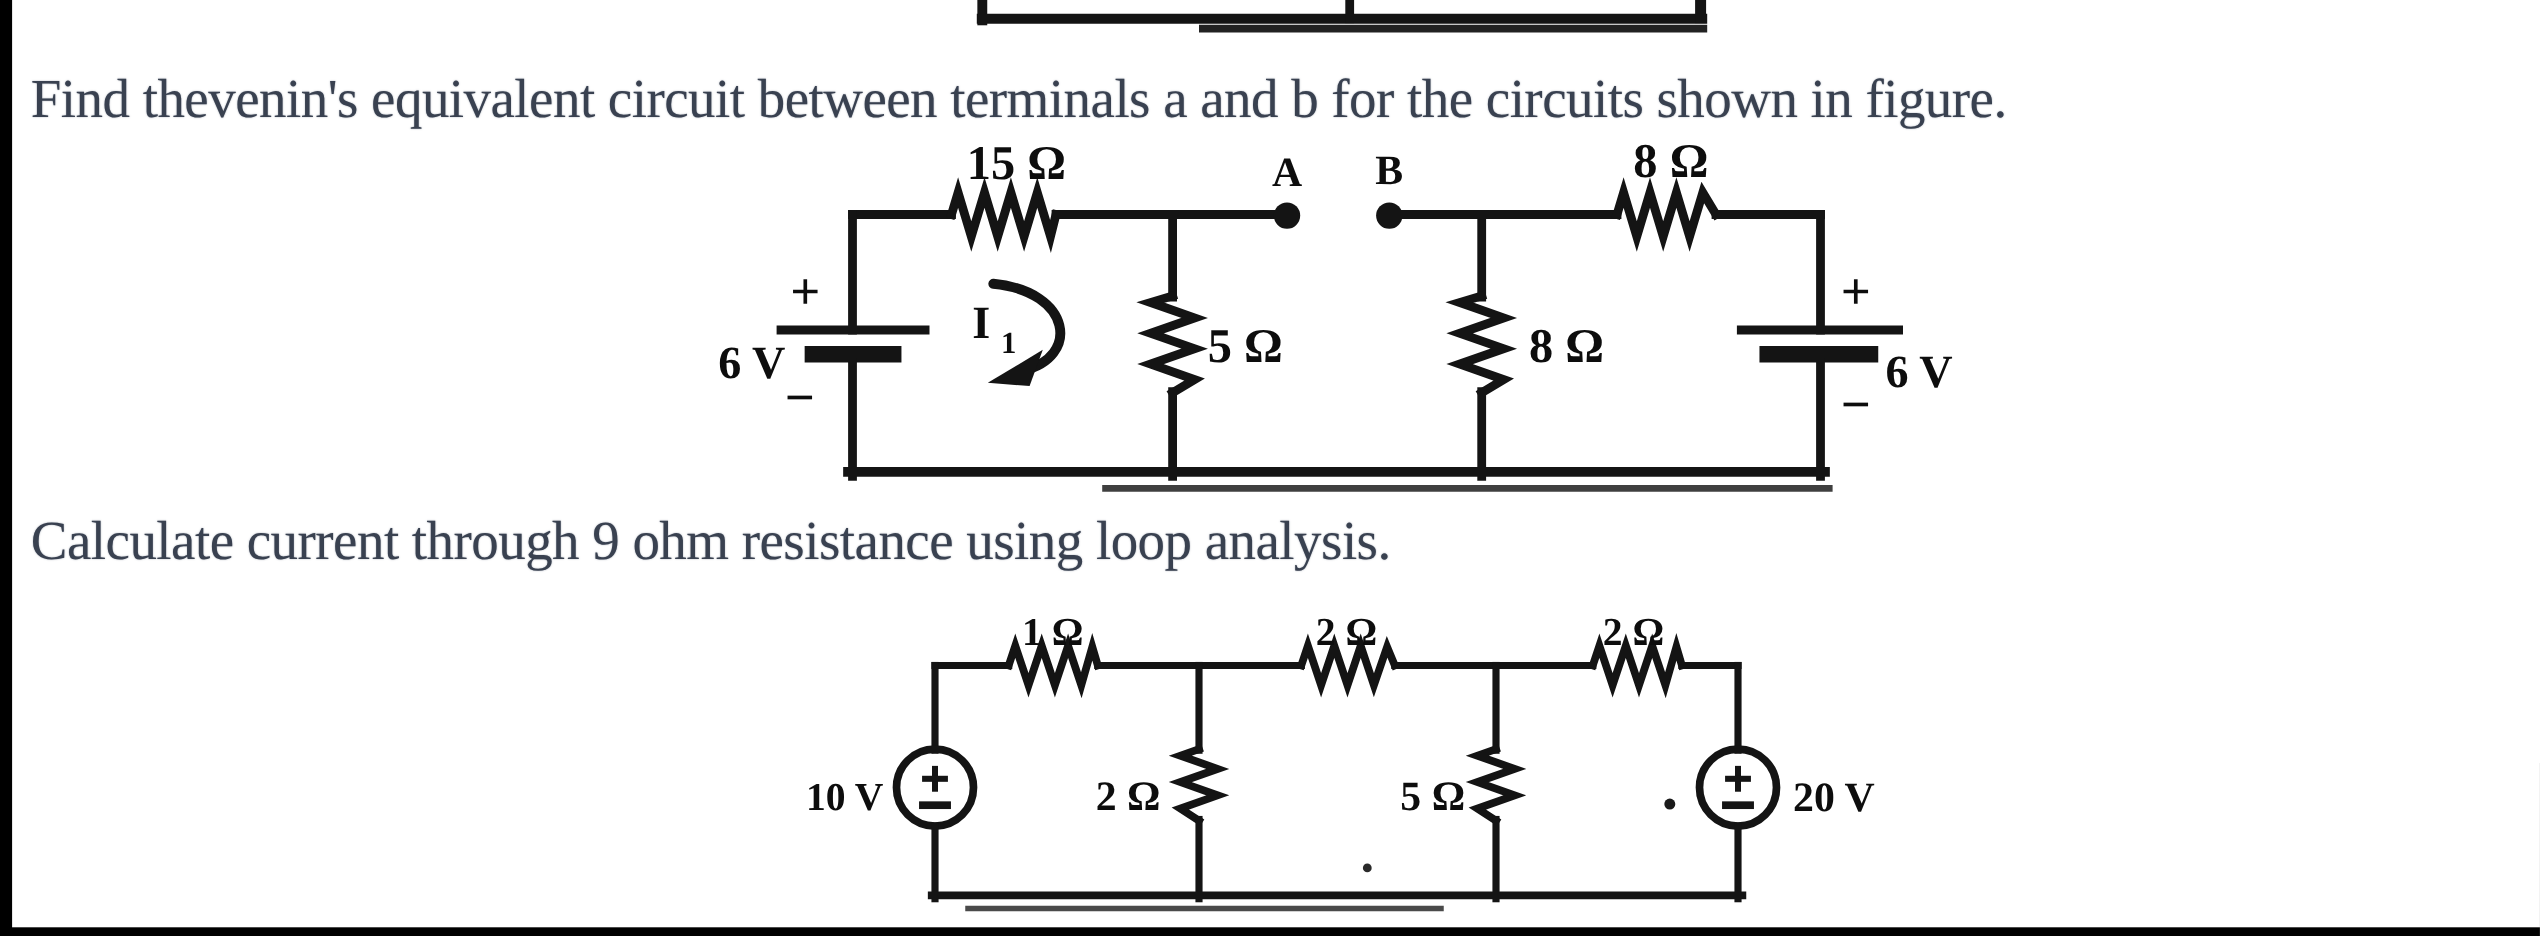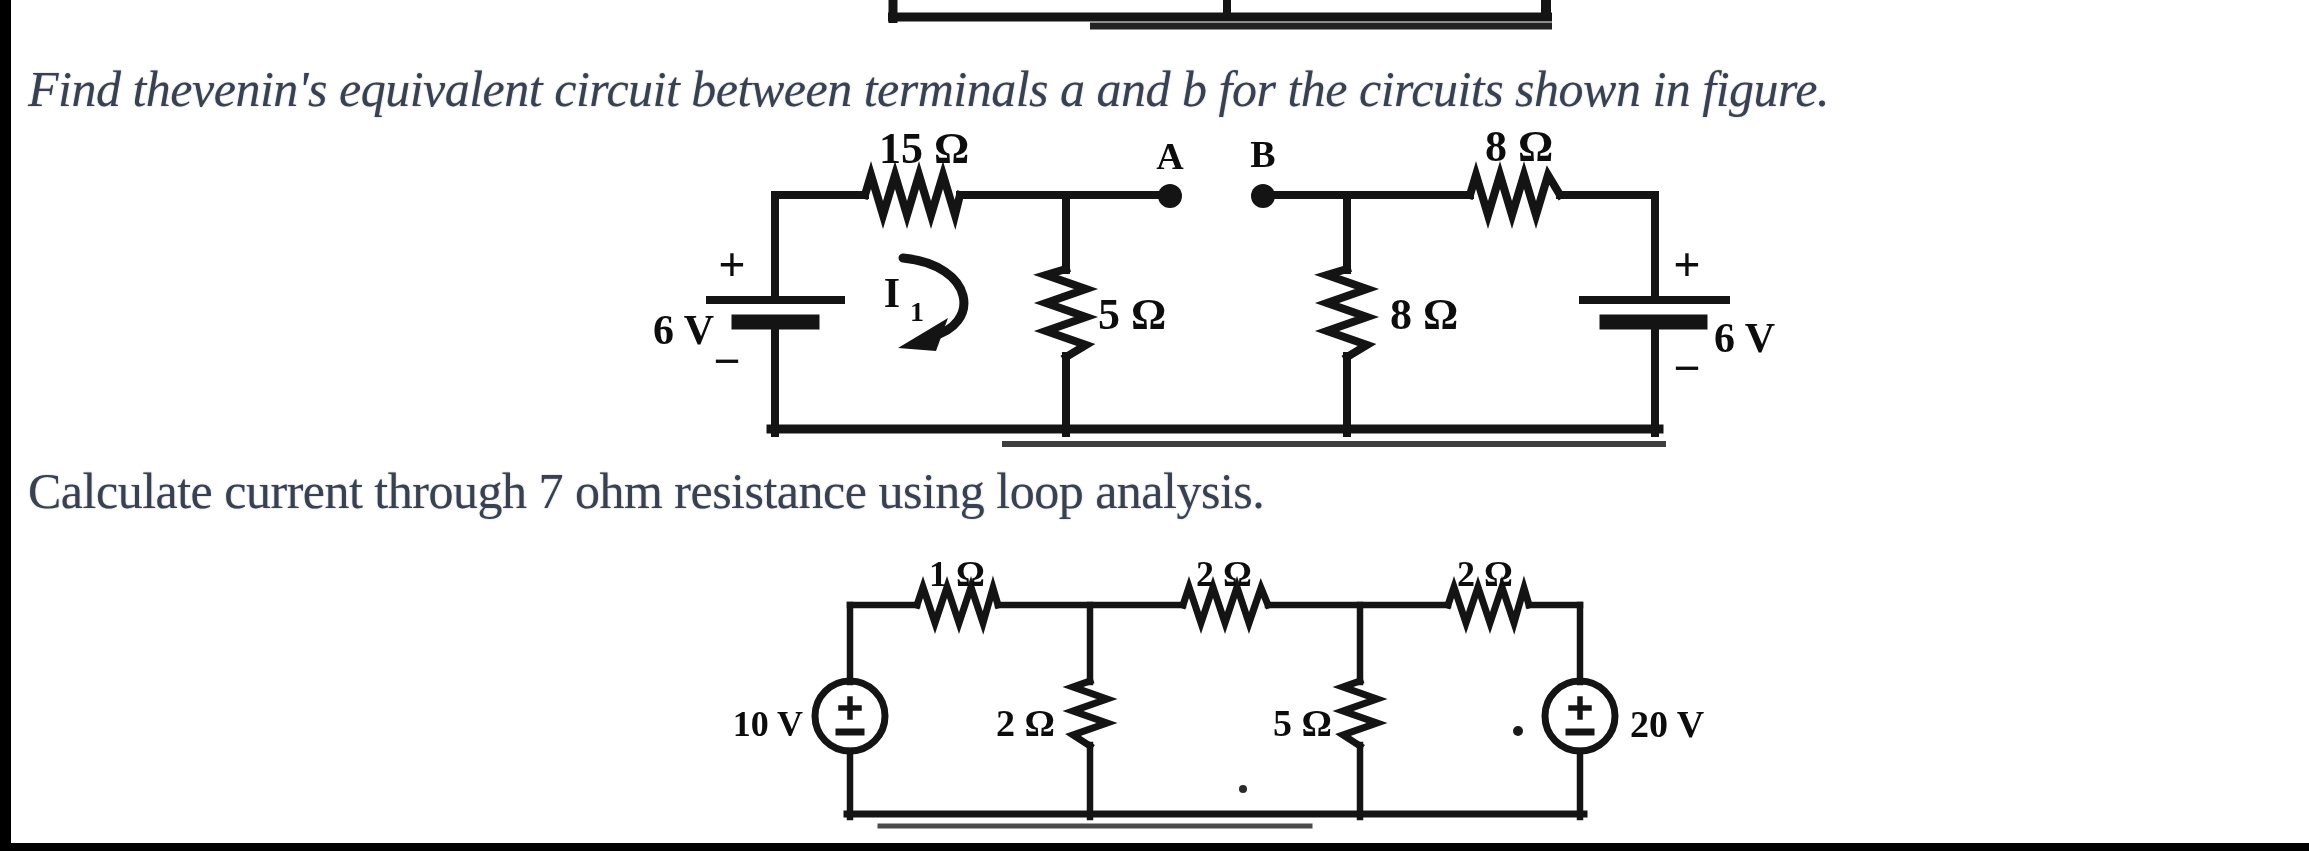--- a/index.html
+++ b/index.html
@@ -15,33 +15,33 @@
   .edge-bottom{left:0;top:843px;width:2309px;height:8px;}
   .statement{
     position:absolute;
     left:28px;
     font-size:50px;
     color:#394150;
     letter-spacing:-0.5px;
     white-space:nowrap;
     text-shadow:0 0 1.5px rgba(70,80,100,.55);
   }
-  .statement1{top:60px;font-style:italic;}
+  .statement1{top:60px;}
   .statement2{top:462px;}
   svg.circuits{position:absolute;left:0;top:0;}
   .ink{stroke:#141414;fill:none;}
   .lbl{fill:#0d0d0d;font-family:"Liberation Serif",serif;font-weight:bold;}
 </style>
 </head>
 <body>
 
 <div class="page">
 
   <div class="statement statement1">Find thevenin's equivalent circuit between terminals a and b for the circuits shown in figure.</div>
-  <div class="statement statement2">Calculate current through 7 ohm resistance using loop analysis.</div>
+  <div class="statement statement2">Calculate current through 9 ohm resistance using loop analysis.</div>
 
   <svg class="circuits" width="2309" height="851" viewBox="0 0 2309 851">
 
     <g>
       <line class="ink" x1="888" y1="17" x2="1552" y2="17" stroke-width="9"></line>
       <line x1="1090" y1="26" x2="1552" y2="26" stroke="#222" stroke-width="7"></line>
       <line class="ink" x1="893" y1="0" x2="893" y2="23" stroke-width="9"></line>
       <line class="ink" x1="1227" y1="0" x2="1227" y2="21" stroke-width="8"></line>
       <line class="ink" x1="1546" y1="0" x2="1546" y2="21" stroke-width="10"></line>
     </g>

